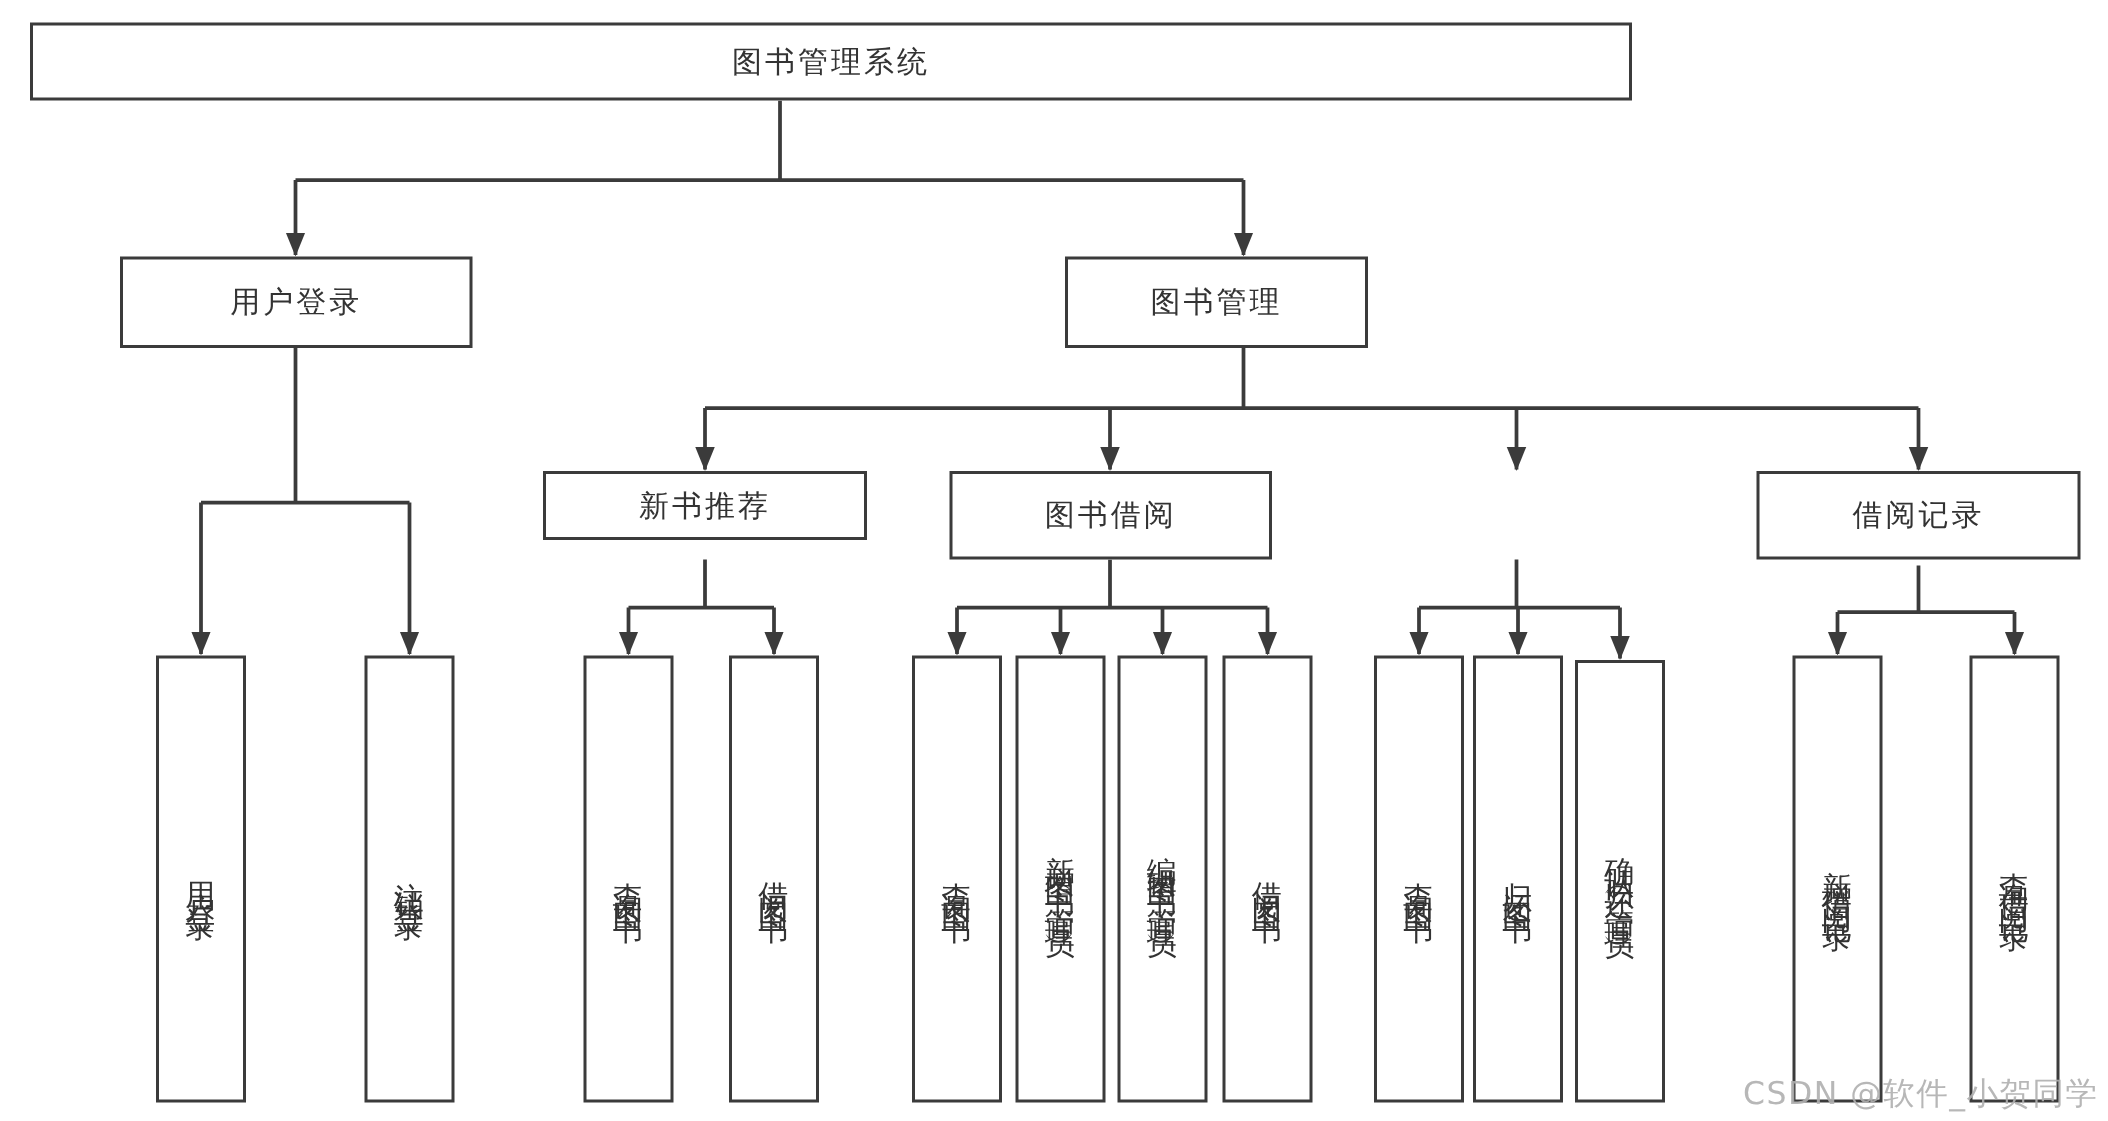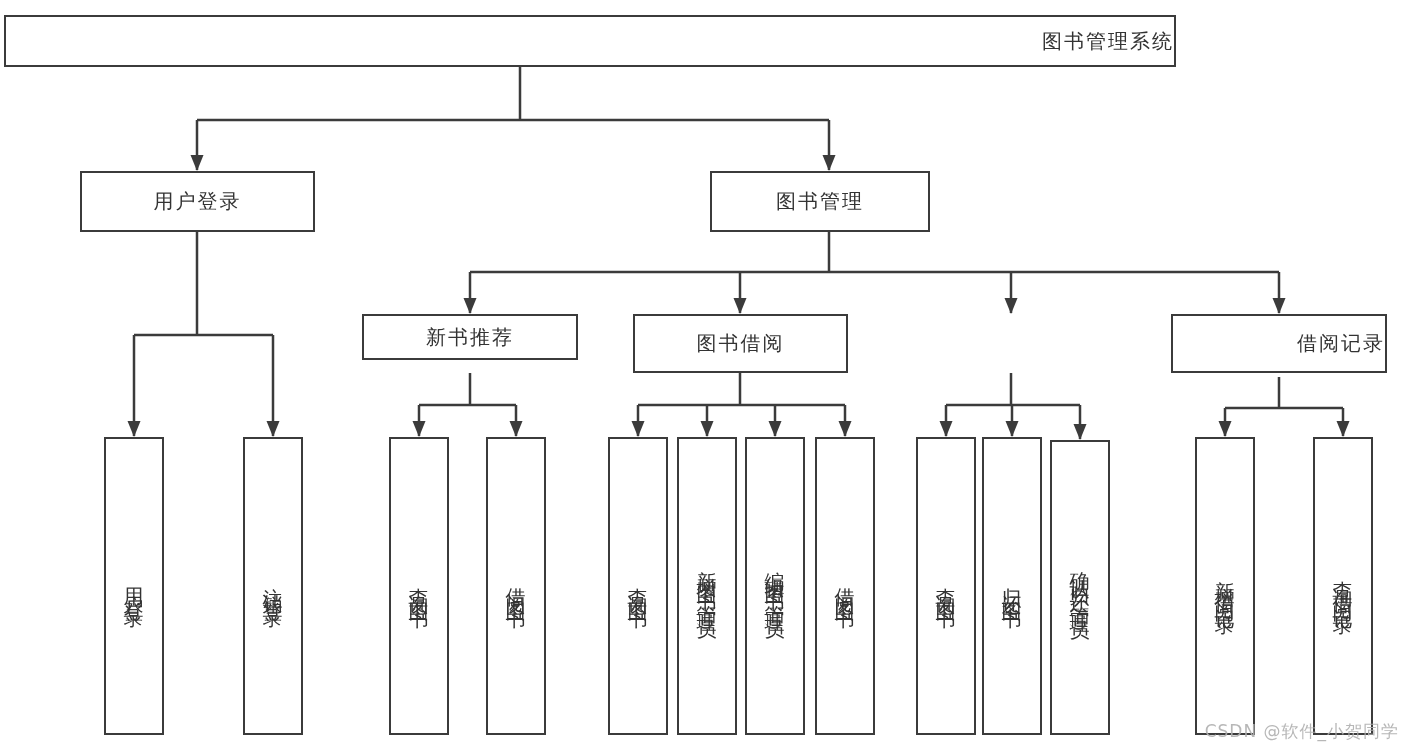--- a/index.html
+++ b/index.html
@@ -44,21 +44,21 @@
   .v-box span {
     writing-mode: vertical-rl;
     text-orientation: mixed;
     letter-spacing: 7px;
     line-height: 1;
   }
   .watermark {
     position: absolute;
     right: 6px;
     bottom: 4px;
-    font-size: 17px;
+    font-size: 21px;
     color: var(--watermark);
     opacity: 0.9;
     z-index: 5;
     letter-spacing: 1px;
     white-space: nowrap;
   }
 </style>
 </head>
 <body>
 
@@ -98,38 +98,38 @@
     <path class="wire" d="M1011,373 L1011,405 M946,405 L1080,405"></path>
     <path class="wire" d="M946,405 L946,436" marker-end="url(#arrowhead)"></path>
     <path class="wire" d="M1012,405 L1012,436" marker-end="url(#arrowhead)"></path>
     <path class="wire" d="M1080,405 L1080,439" marker-end="url(#arrowhead)"></path>
 
     <path class="wire" d="M1279,377 L1279,408 M1225,408 L1343,408"></path>
     <path class="wire" d="M1225,408 L1225,436" marker-end="url(#arrowhead)"></path>
     <path class="wire" d="M1343,408 L1343,436" marker-end="url(#arrowhead)"></path>
   </svg>
 
-  <div class="box h-box" style="left:4px; top:15px; width:1172px; height:52px;justify-content:flex-end;">
+  <div class="box h-box" style="left:20px; top:15px; width:1068px; height:52px;">
     <span>图书管理系统</span>
   </div>
 
   <div class="box h-box" style="left:80px; top:171px; width:235px; height:61px;">
     <span>用户登录</span>
   </div>
-  <div class="box h-box" style="left:710px; top:171px; width:220px; height:61px;">
+  <div class="box h-box" style="left:710px; top:171px; width:202px; height:61px;">
     <span>图书管理</span>
   </div>
 
   <div class="box h-box" style="left:362px; top:314px; width:216px; height:46px;">
     <span>新书推荐</span>
   </div>
   <div class="box h-box" style="left:633px; top:314px; width:215px; height:59px;">
     <span>图书借阅</span>
   </div>
-  <div class="box h-box" style="left:1171px; top:314px; width:216px; height:59px;justify-content:flex-end;">
+  <div class="box h-box" style="left:1171px; top:314px; width:216px; height:59px;">
     <span>借阅记录</span>
   </div>
 
   <div class="box v-box" style="left:104px;">
     <span>用户登录</span>
   </div>
   <div class="box v-box" style="left:243px;">
     <span>注销登录</span>
   </div>
 

